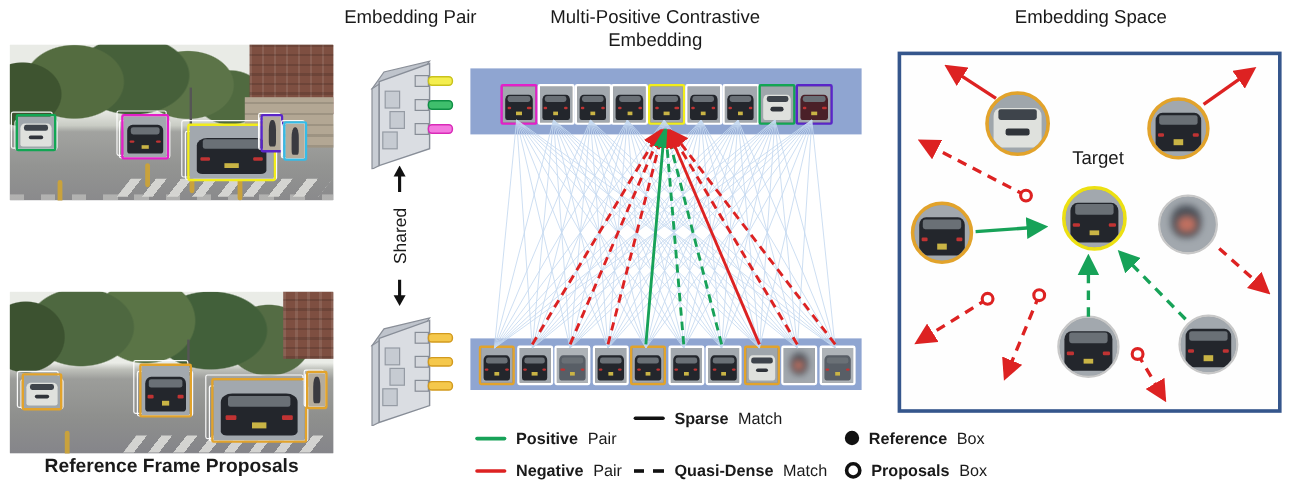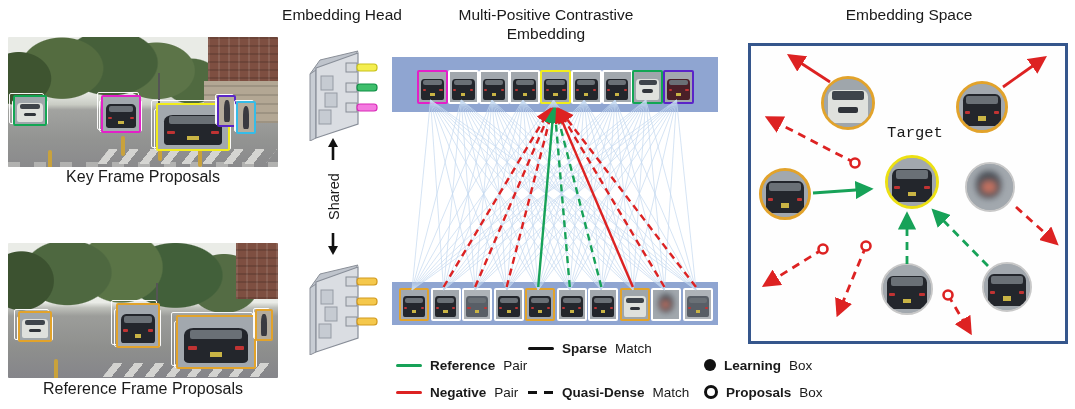--- a/index.html
+++ b/index.html
@@ -38,21 +38,21 @@
   .pole{position:absolute;width:2px;background:#555;}
   .pbox{position:absolute;border:1.5px solid rgba(255,255,255,.95);border-radius:2px;}
   .abox{position:absolute;border:2.5px solid #fff;border-radius:2px;overflow:hidden;}
   .band{position:absolute;background:#8fa5d1;}
   .band.toprow{left:392px;top:57px;width:326px;height:55px;}
   .band.botrow{left:392px;top:282px;width:326px;height:43px;}
   .patch{position:absolute;border:2.5px solid #fff;border-radius:2px;overflow:hidden;background:#888;}
   .olay{position:absolute;left:0;top:0;pointer-events:none;}
   .space-panel{position:absolute;left:748px;top:43px;width:314px;height:295px;border:3px solid #35568c;background:#fefefe;}
   .circle{position:absolute;border-radius:50%;overflow:hidden;background:#9aa0a6;box-sizing:border-box;}
-  .target-label{position:absolute;font-size:15.5px;text-align:center;font-family:Liberation Mono, monospace;}
+  .target-label{position:absolute;font-size:15.5px;text-align:center;}
   .legend-item{position:absolute;display:flex;align-items:center;gap:8px;height:16px;font-size:13.5px;white-space:nowrap;}
   .legend-item .b{font-weight:bold;}
   .sw{flex:0 0 auto;}
   .sw.line{width:26px;height:3px;border-radius:2px;}
   .sw.dash{width:26px;height:3px;background:repeating-linear-gradient(90deg,#111 0 9px,rgba(0,0,0,0) 9px 16px);}
   .sw.dotf{width:12px;height:12px;border-radius:50%;background:#111;}
   .sw.doto{width:8px;height:8px;border-radius:50%;border:3px solid #111;background:#fff;}
   .shared-text{position:absolute;font-size:14.5px;transform:rotate(-90deg);transform-origin:center;}
   
   .car{position:absolute;inset:0;background:#a2a8ae;}
@@ -132,21 +132,20 @@
       </div>
       <div class="pbox" style="left: 226px; top: 63px; width: 18px; height: 30px;"></div>
       <div class="pbox" style="left: 230px; top: 66px; width: 15px; height: 27px;"></div>
       <div class="pbox" style="left: 227px; top: 66px; width: 18px; height: 27px;"></div>
       <div class="abox" style="left: 228px; top: 64px; width: 16px; height: 29px; border-color: rgb(53, 188, 232);">
         <div class="car person">
           <div class="fig"></div>
         </div>
       </div>
     </div>
-  <div class="caption" style="left:8px;top:168px;width:270px;">Key Frame Proposals</div>
 
   <div class="photo ref" id="ref-photo">
     <div class="brick" style="left:228px;top:0;width:42px;height:56px;"></div>
     <div class="pole" style="left:148px;top:40px;height:30px;"></div>
     <div class="xwalk" style="left:100px;top:120px;width:160px;height:14px;"></div>
     <div class="bollard" style="left:46px;top:116px;height:22px;"></div>
   <div class="pbox" style="left: 6px; top: 66px; width: 33px; height: 29px;"></div>
       <div class="pbox" style="left: 13px; top: 71px; width: 29px; height: 24px;"></div>
       <div class="pbox" style="left: 9px; top: 73px; width: 34px; height: 23px;"></div>
       <div class="abox" style="left: 10px; top: 68px; width: 30px; height: 27px; border-color: rgb(226, 163, 43);">
@@ -182,23 +181,23 @@
       </div>
       <div class="pbox" style="left: 245px; top: 65px; width: 15px; height: 29px;"></div>
       <div class="pbox" style="left: 248px; top: 67px; width: 13px; height: 27px;"></div>
       <div class="pbox" style="left: 246px; top: 68px; width: 16px; height: 26px;"></div>
       <div class="abox" style="left: 247px; top: 66px; width: 14px; height: 28px; border-color: rgb(226, 163, 43);">
         <div class="car person">
           <div class="fig"></div>
         </div>
       </div>
     </div>
-  <div class="caption" style="left:8px;top:380px;width:270px;">Reference Frame Proposals</div>
-
-  <div class="title" style="left:272px;top:6px;width:140px;">Embedding Head</div>
+  <div class="caption" style="left:8px;top:380px;width:270px;font-weight:bold;">Reference Frame Proposals</div>
+
+  <div class="title" style="left:272px;top:6px;width:140px;">Embedding Pair</div>
   <svg id="head-top" class="olay" style="left:304px;top:46px;pointer-events:none;" width="84" height="95">
       <polygon points="6,28 16,14 54,5 44,19" fill="#bfc4cc" stroke="#8a8f98" stroke-width="1"></polygon>
       <polygon points="6,28 12,24 12,92 6,95" fill="#c8cdd4" stroke="#8a8f98" stroke-width="1"></polygon>
       <polygon points="12,22 54,7 54,78 12,92" fill="#dadde2" stroke="#888e98" stroke-width="1.2"></polygon>
       <rect x="17" y="30" width="12" height="14" fill="#c6cbd2" stroke="#959ba4" stroke-width="1"></rect>
       <rect x="21" y="47" width="12" height="14" fill="#c6cbd2" stroke="#959ba4" stroke-width="1"></rect>
       <rect x="15" y="64" width="12" height="14" fill="#c6cbd2" stroke="#959ba4" stroke-width="1"></rect>
       <rect x="42" y="17" width="11" height="9" fill="#d5d8dd" stroke="#878d96" stroke-width="1"></rect>
       <rect x="53" y="18" width="20" height="7" rx="3" fill="#f4ee4f" stroke="#c9c21c" stroke-width="1.2"></rect>
       <rect x="42" y="37" width="11" height="9" fill="#d5d8dd" stroke="#878d96" stroke-width="1"></rect>
@@ -584,41 +583,41 @@
       <line x1="118" y1="203" x2="90" y2="271" stroke="#dd2222" stroke-width="2.8" marker-end="url(#arrow-red)" stroke-dasharray="8 6"></line>
       <circle cx="118" cy="203" r="4.5" fill="#fff" stroke="#dd2222" stroke-width="2.6"></circle>
       <line x1="200" y1="252" x2="222" y2="289" stroke="#dd2222" stroke-width="2.8" marker-end="url(#arrow-red)" stroke-dasharray="8 6"></line>
       <circle cx="200" cy="252" r="4.5" fill="#fff" stroke="#dd2222" stroke-width="2.6"></circle>
       <line x1="268" y1="164" x2="308" y2="200" stroke="#dd2222" stroke-width="2.8" marker-end="url(#arrow-red)" stroke-dasharray="8 6"></line>
     </svg>
 
   <div id="legend">
       <div class="legend-item" style="left: 396px; top: 357px;">
         <span class="sw line" style="background: rgb(23, 162, 88);"></span>
-        <span class="b">Reference</span>
+        <span class="b">Positive</span>
         <span> Pair</span>
       </div>
       <div class="legend-item" style="left: 396px; top: 384px;">
         <span class="sw line" style="background: rgb(221, 34, 34);"></span>
         <span class="b">Negative</span>
         <span> Pair</span>
       </div>
       <div class="legend-item" style="left: 528px; top: 340px;">
         <span class="sw line" style="background: rgb(17, 17, 17);"></span>
         <span class="b">Sparse</span>
         <span> Match</span>
       </div>
       <div class="legend-item" style="left: 528px; top: 384px;">
         <span class="sw dash"></span>
         <span class="b">Quasi-Dense</span>
         <span> Match</span>
       </div>
       <div class="legend-item" style="left: 704px; top: 357px;">
         <span class="sw dotf"></span>
-        <span class="b">Learning</span>
+        <span class="b">Reference</span>
         <span> Box</span>
       </div>
       <div class="legend-item" style="left: 704px; top: 384px;">
         <span class="sw doto"></span>
         <span class="b">Proposals</span>
         <span> Box</span>
       </div>
     </div>
 
 </div>

